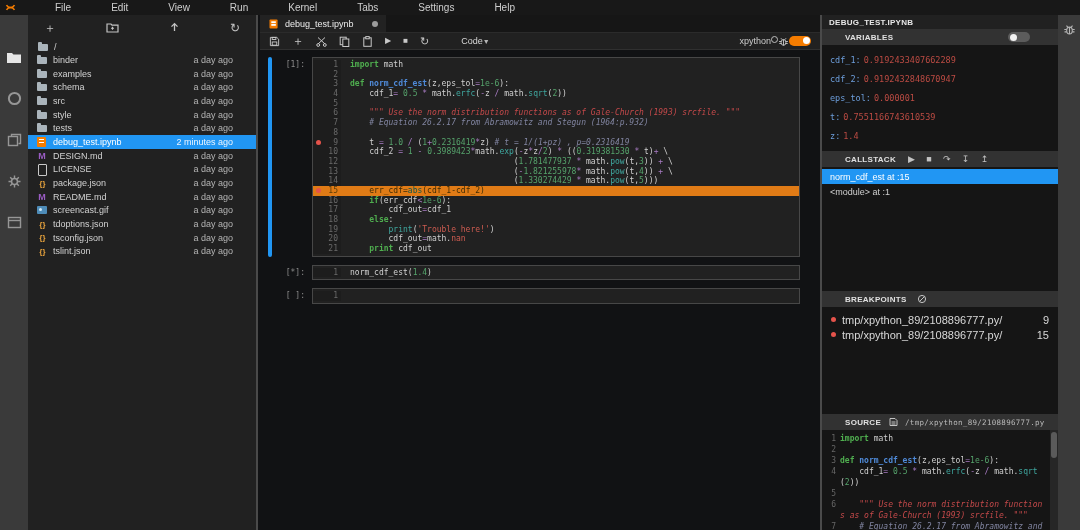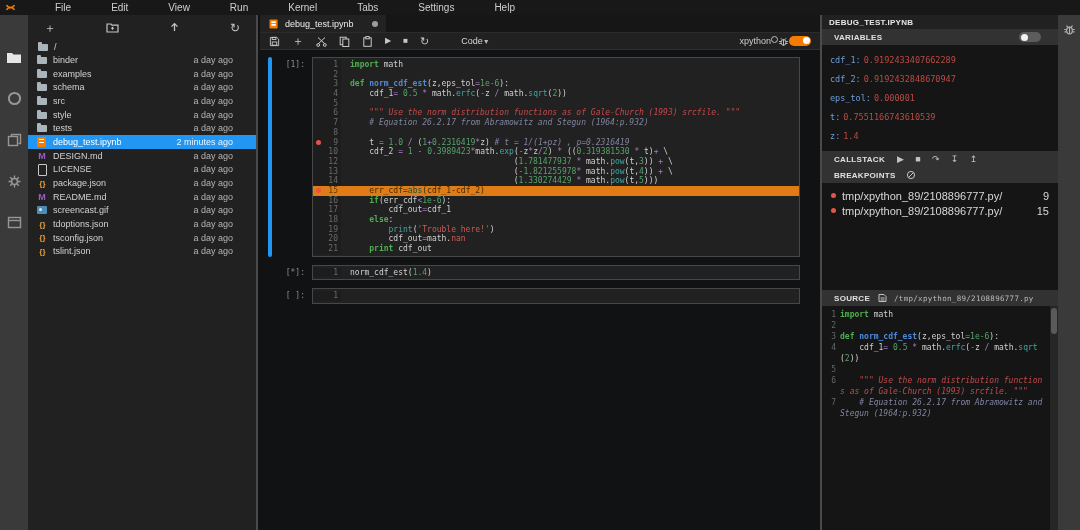--- a/index.html
+++ b/index.html
@@ -113,21 +113,21 @@
   .t-doc { color:#c4494a; font-style:italic; }
   .t-cmt { color:#8084a0; font-style:italic; }
   .t-pl { color:#d0d0d0; }
 
   
   #debugger { position:absolute; left:820px; top:15px; width:238px; height:515px;
     background:#1a1a1a; border-left:2px solid #4a4a4a; display:flex; flex-direction:column; }
   .dbg-title { height:14px; flex:none; background:#212121; display:flex; align-items:center;
     padding-left:7px; font-size:8px; font-weight:bold; letter-spacing:.3px; color:#e8e8e8; }
   .sec-head { height:16px; flex:none; background:#323232; display:flex; align-items:center;
-    padding:0 12px; font-size:8px; font-weight:bold; letter-spacing:.3px; color:#e0e0e0; }
+    padding:0 23px; font-size:8px; font-weight:bold; letter-spacing:.3px; color:#e0e0e0; }
   .sec-body { background:#151515; overflow:hidden; }
   #var-list { height:106px; flex:none; padding-top:5px; }
   .vrow { height:19px; display:flex; align-items:center; padding-left:8px;
     font-family:"DejaVu Sans Mono", monospace; font-size:8.5px; }
   .vname { color:#6d9edb; } .vcolon { color:#6d9edb; margin-right:3px; }
   .vval { color:#bc4b43; }
   .cs-icons { display:flex; gap:11px; margin-left:12px; font-weight:normal; }
   .csi { font-size:9px; color:#c3c3c3; cursor:default; }
   #frame-list { height:124px; flex:none; padding-top:2px; }
   .frame { height:15px; display:flex; align-items:center; padding-left:8px; font-size:9px;
@@ -534,20 +534,24 @@
   <div class="sec-head">
     <span>CALLSTACK</span>
     <span class="cs-icons">
       <span class="csi">▶</span>
       <span class="csi">■</span>
       <span class="csi">↷</span>
       <span class="csi">↧</span>
       <span class="csi">↥</span>
     </span>
   </div>
+  <div id="frame-list" class="sec-body">
+      <div class="frame sel">norm_cdf_est at :15</div>
+      <div class="frame">&lt;module&gt; at :1</div>
+    </div>
 
   <div class="sec-head">
     <span>BREAKPOINTS</span>
     <span style="margin-left:10px;">
       <svg width="10" height="10" viewBox="0 0 10 10">
           <circle cx="5" cy="5" r="3.6" fill="none" stroke="#c3c3c3"></circle>
           <path d="M2.5 7.5 7.5 2.5" stroke="#c3c3c3"></path>
         </svg>
     </span>
   </div>

